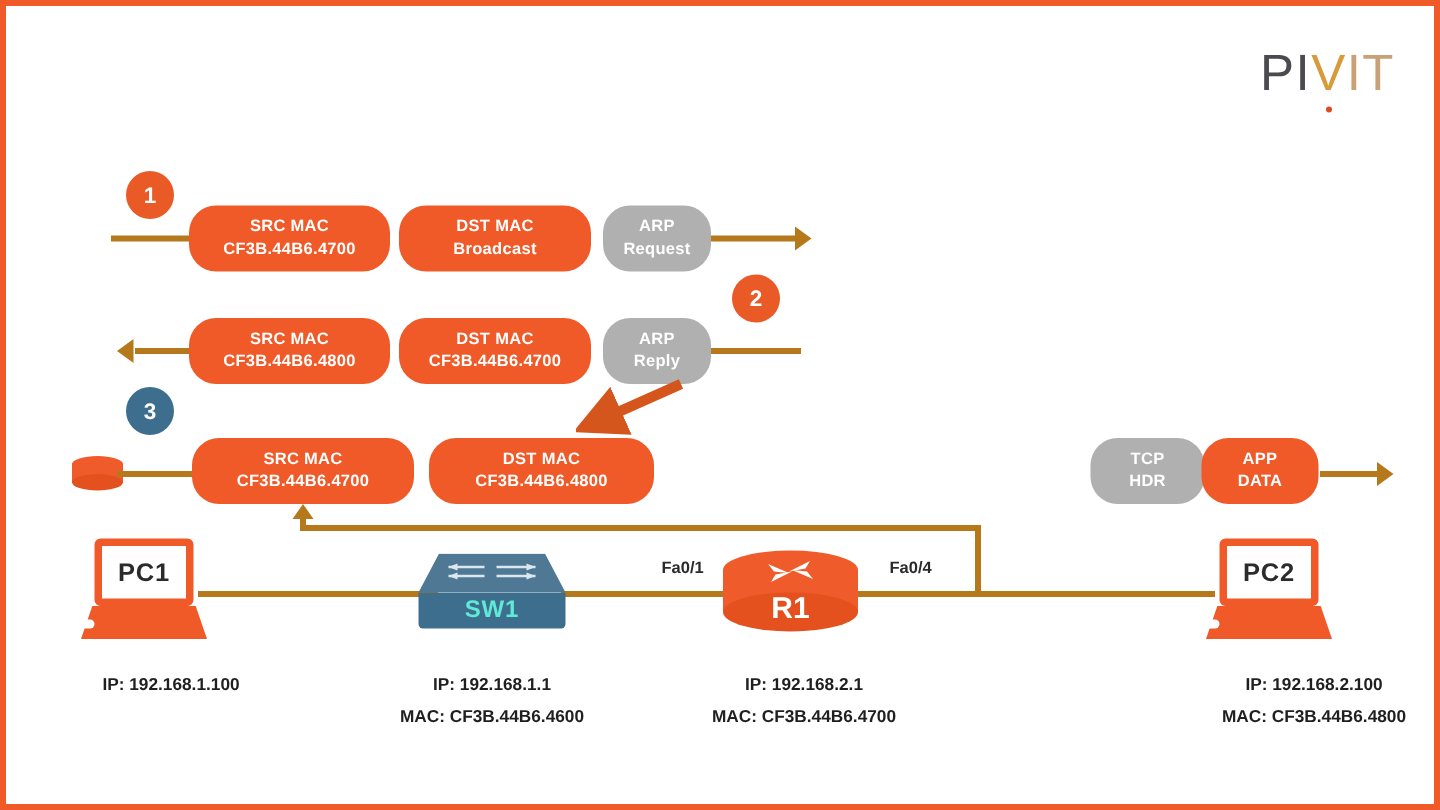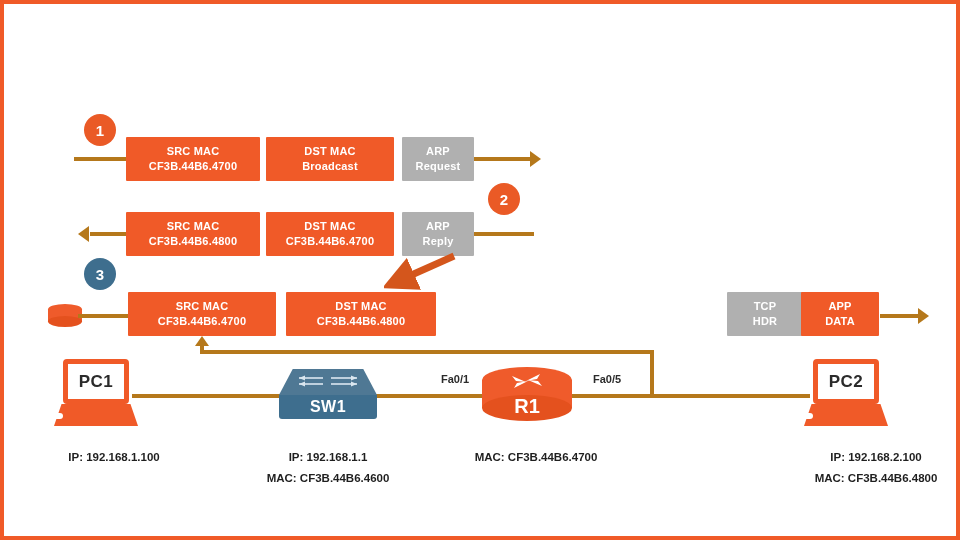--- a/index.html
+++ b/index.html
@@ -53,21 +53,21 @@
     color: #ffffff;
     font-size: 15px;
     font-weight: 700;
     font-family: "Liberation Sans", sans-serif;
   }
   .badge.orange { background: #ea5a26; }
   .badge.blue   { background: #3e6e8e; }
   .pbox {
     position: absolute;
     height: 44px;
-    border-radius: 1px;
+    border-radius: 18px;
     display: flex;
     flex-direction: column;
     align-items: center;
     justify-content: center;
     color: #ffffff;
     font-size: 11px;
     font-weight: 700;
     line-height: 1.35;
     text-align: center;
     letter-spacing: .2px;
@@ -150,21 +150,21 @@
     clip-path: polygon(14% 0, 86% 0, 100% 100%, 0 100%);
   }
   .switch .body {
     position: absolute; left: 0; top: 26px;
     width: 98px; height: 24px;
     background: #3e6e8e;
     border-radius: 0 0 3px 3px;
     display: flex; align-items: center; justify-content: center;
   }
   .switch .body span {
-    font-size: 16px; font-weight: 700; color: #ffffff; letter-spacing: .5px;
+    font-size: 16px; font-weight: 700; color: #5eead4; letter-spacing: .5px;
   }
   .switch svg { position: absolute; left: 14px; top: 5px; }
 
   .router { position: absolute; }
   .router .top {
     position: absolute; left: 0; top: 0;
     width: 90px; height: 26px;
     border-radius: 50%;
     background: #ef5b2b;
   }
@@ -218,20 +218,23 @@
     line-height: 1.85;
     white-space: nowrap;
   }
 </style>
 </head>
 <body>
 
 <div id="frame">
   <div id="canvas">
 
+    <div id="logo">
+      <span class="p1">PI</span><span class="p2"><span>V</span><span class="vdot"></span></span><span class="p3">IT</span>
+    </div>
 
     <div class="badge orange" style="left:80px; top:110px;">1</div>
     <div class="badge orange" style="left:484px; top:179px;">2</div>
     <div class="badge blue" style="left:80px; top:254px;">3</div>
 
     <div class="hline" style="left:70px; top:153px; width:60px;"></div>
     <div class="hline" style="left:470px; top:153px; width:58px;"></div>
     <div class="arrow-r" style="left:526px; top:147px;"></div>
 
     <div class="pbox orange" style="left:122px; top:133px; width:134px;">
@@ -352,22 +355,23 @@
         <g fill="#ffffff">
           <path d="M26,10 L40,3 L37,8 z"></path>
           <path d="M28,10 L14,17 L17,12 z"></path>
           <path d="M26,11 L12,5 L16,10 z"></path>
           <path d="M28,9 L42,15 L38,10 z"></path>
         </g>
       </svg>
       <div class="label">R1</div>
     </div>
     <div class="port-label" style="left:437px; top:369px;">Fa0/1</div>
-    <div class="port-label" style="left:589px; top:369px;">Fa0/5</div>
+    <div class="port-label" style="left:589px; top:369px;">Fa0/4</div>
     <div class="caption" style="left:432px; top:443px; width:200px;">
+      <div>IP: 192.168.2.1</div>
       <div>MAC: CF3B.44B6.4700</div>
     </div>
 
     <div class="laptop" style="left:800px; top:355px;">
       <div class="screen">
         <span>PC2</span>
       </div>
       <div class="base"></div>
       <div class="notch"></div>
     </div>

